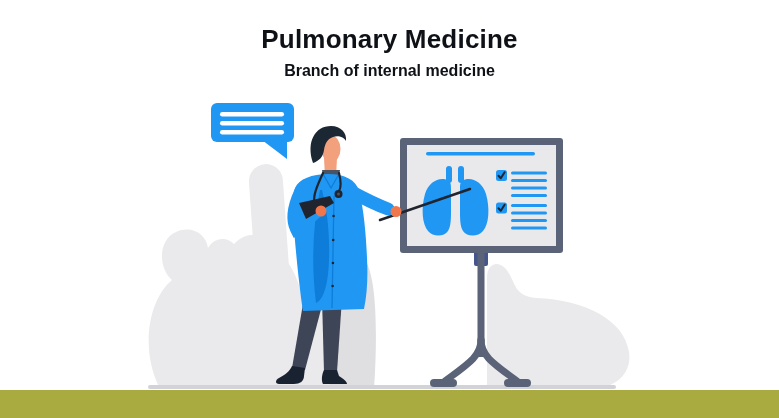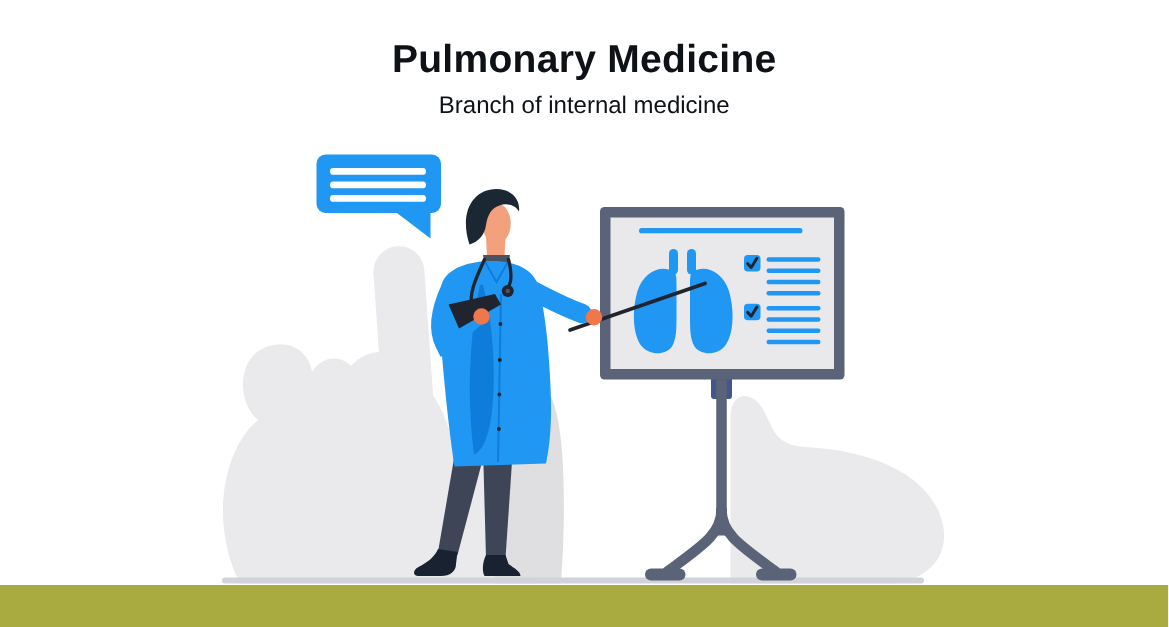--- a/index.html
+++ b/index.html
@@ -6,21 +6,21 @@
   .stage{
     position:relative;width:779px;height:418px;overflow:hidden;background:#fff;
     font-family:"Liberation Sans",sans-serif;
   }
   .header{position:absolute;top:25px;left:0;width:779px;text-align:center;}
   .title{
     font-size:26px;font-weight:700;color:var(--text);line-height:1.15;margin:0;
     letter-spacing:0.2px;
   }
   .subtitle{
-    font-size:16px;font-weight:400;color:var(--text);margin:6px 0 0 0;line-height:1.2;
+    font-size:16px;font-weight:700;color:var(--text);margin:6px 0 0 0;line-height:1.2;
   }
   .illustration{position:absolute;left:0;top:0;width:779px;height:418px;}
   .footer-bar{
     position:absolute;left:0;bottom:0;width:779px;height:28px;
     background:var(--footer_green);
   }
   
   .f-accent{fill:var(--accent_blue)} .f-dblue{fill:var(--dark_blue)}
   .f-white{fill:var(--white)}        .f-slate{fill:var(--slate)}
   .f-board{fill:var(--board_bg)}     .f-blob{fill:var(--blob_light)}

